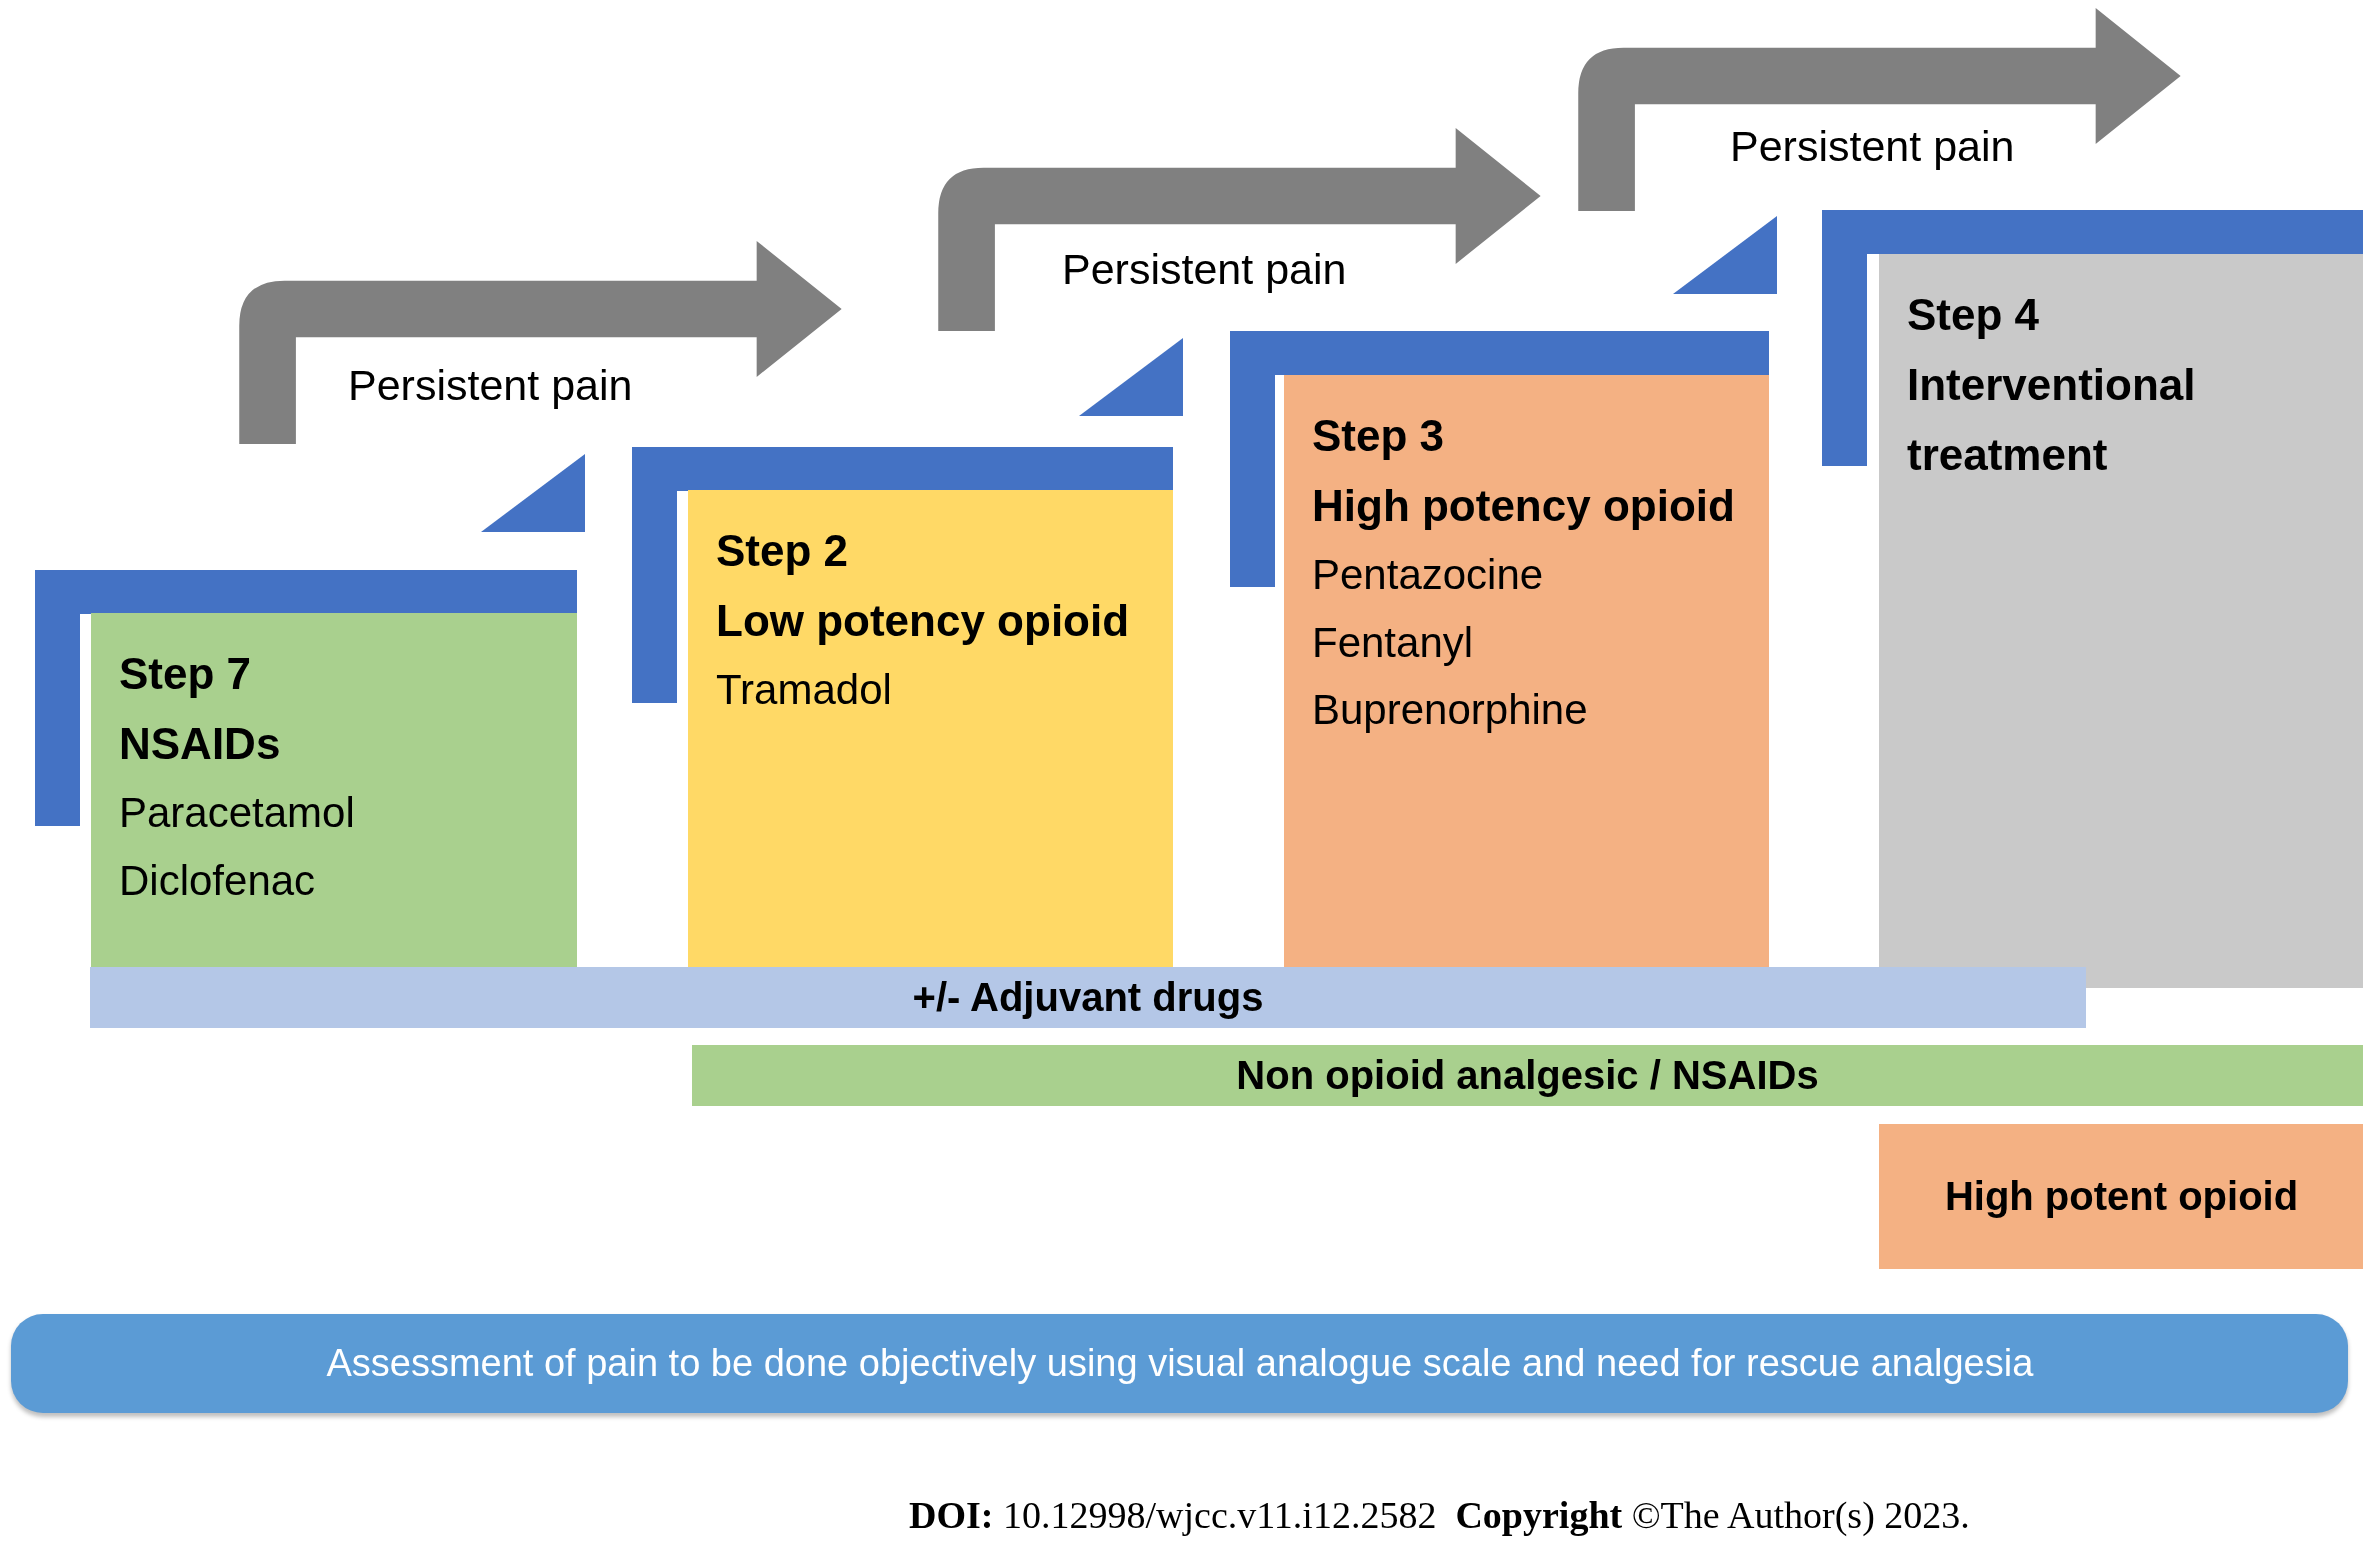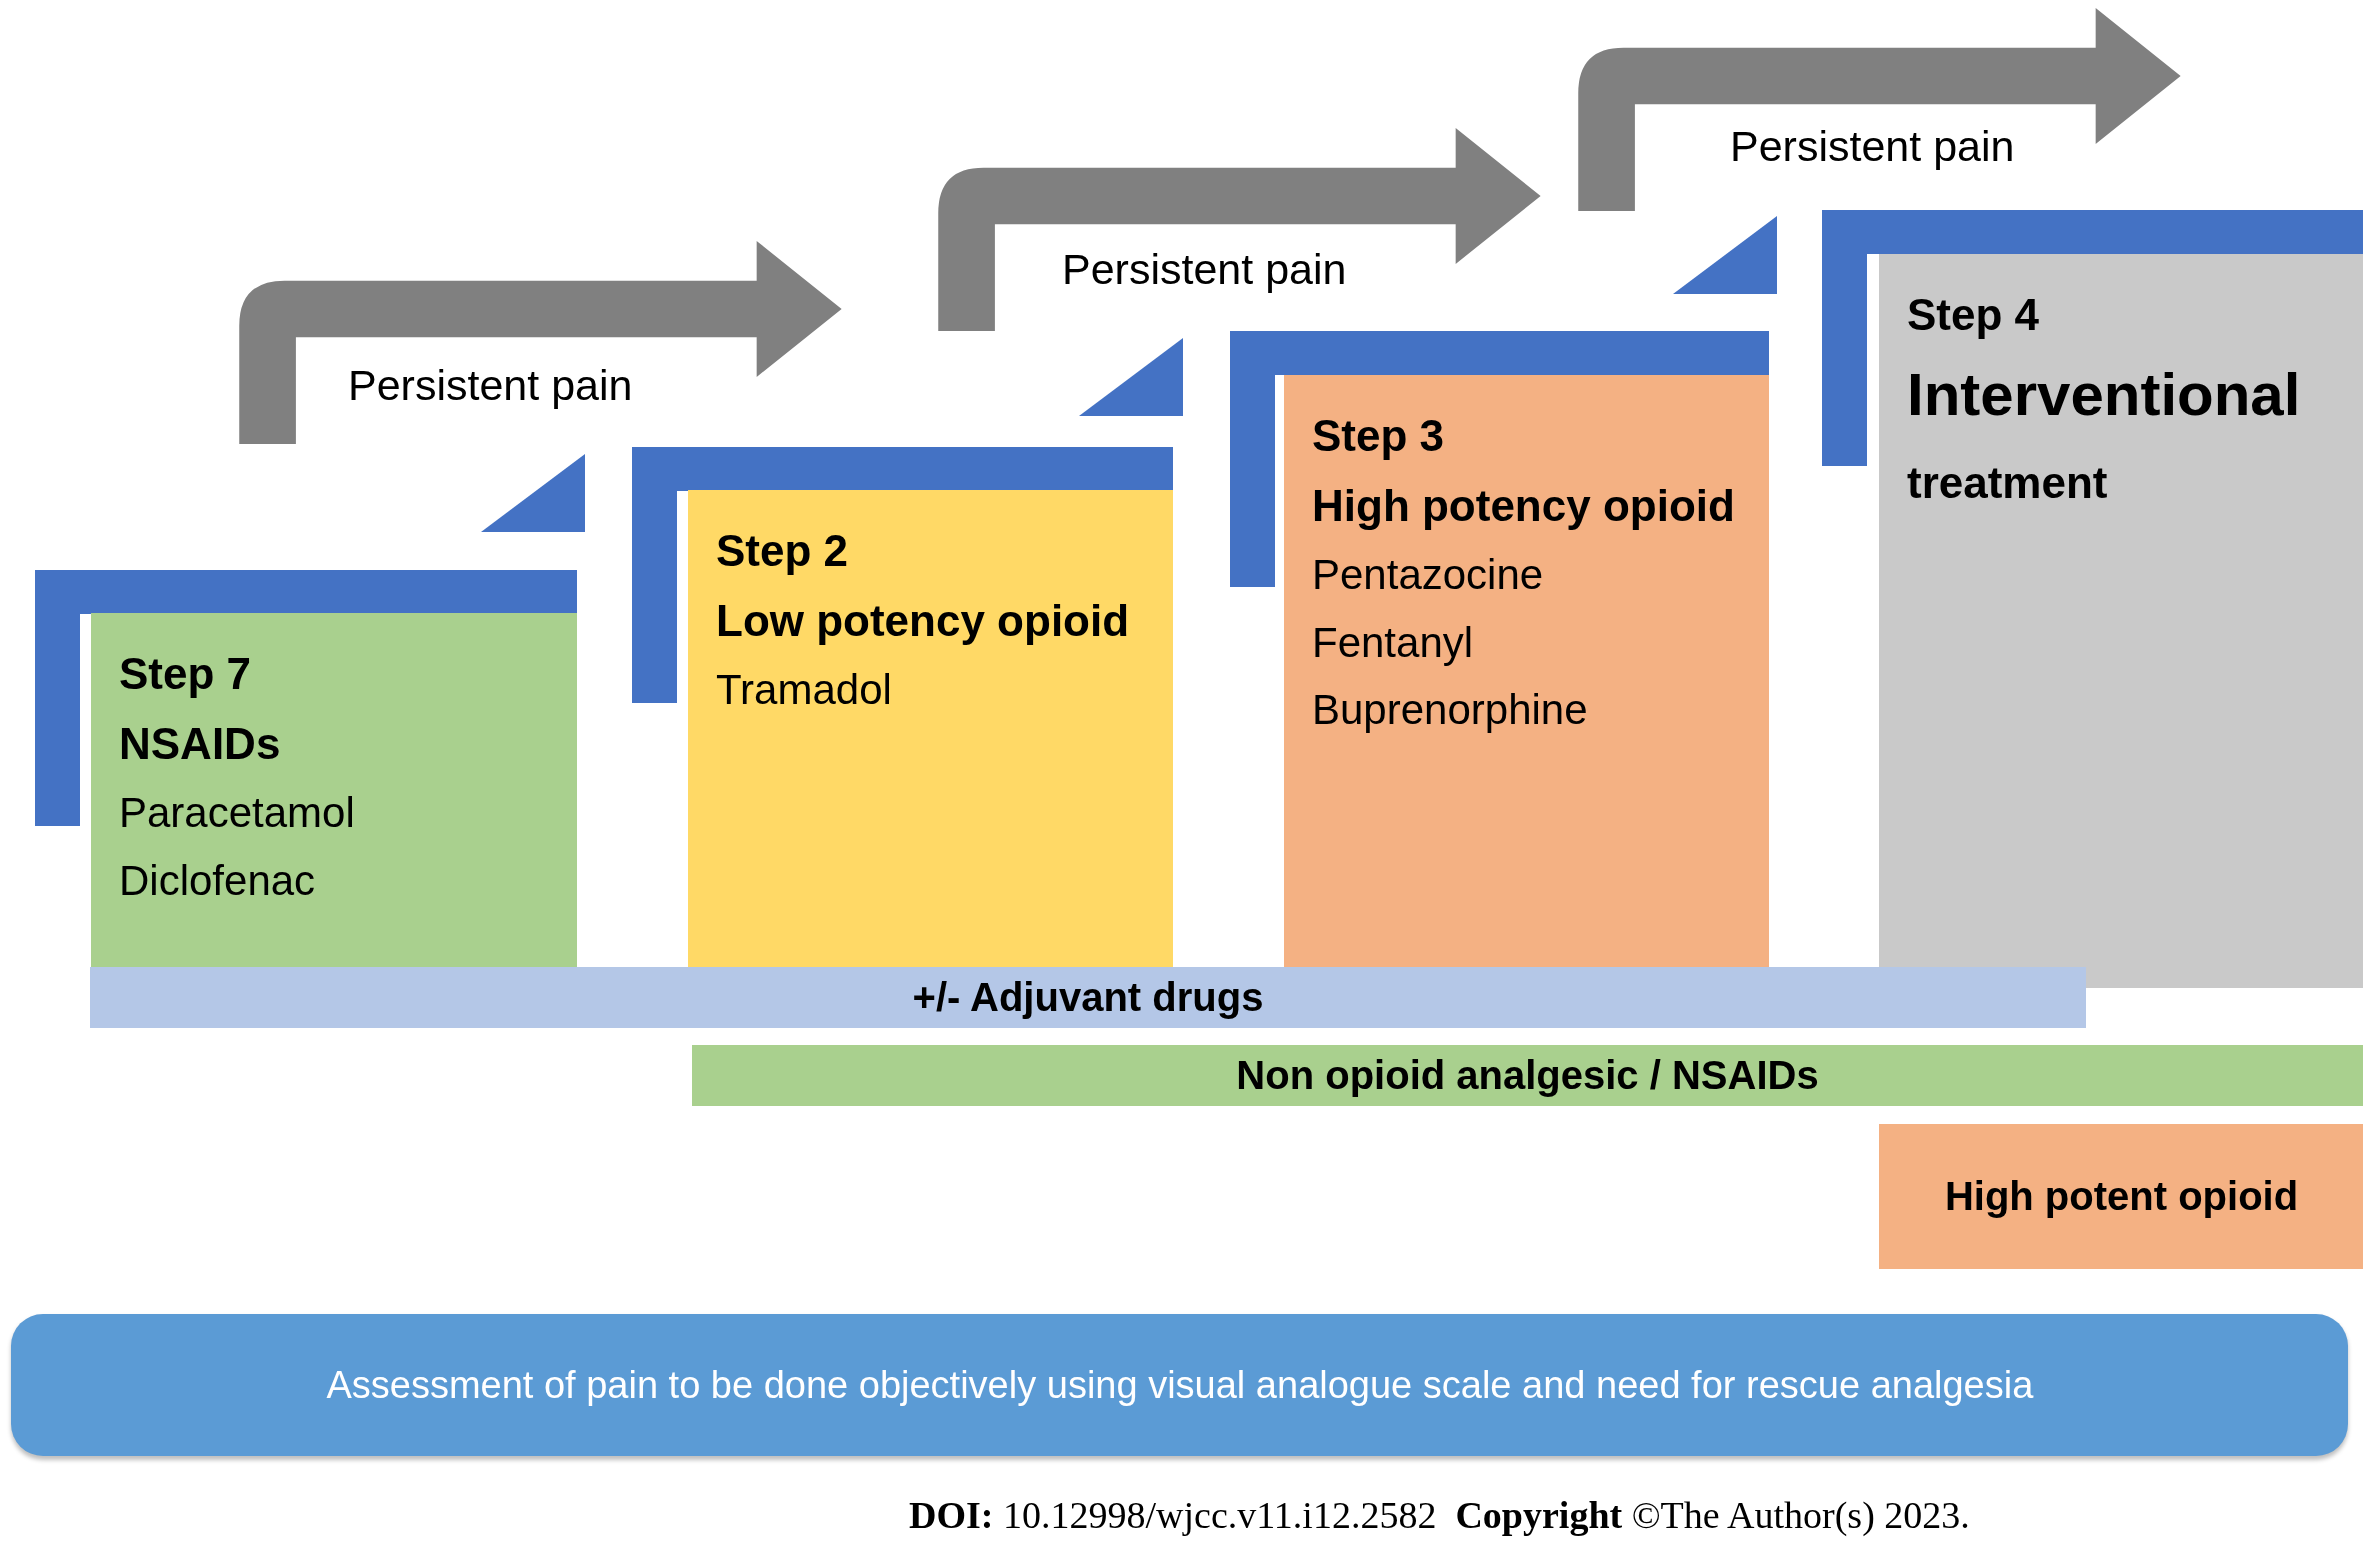--- a/index.html
+++ b/index.html
@@ -115,37 +115,37 @@
     <div class="line bold" style="font-size:44px;">High potency opioid</div>
     <div class="line" style="font-size:42px;">Pentazocine</div>
     <div class="line" style="font-size:42px;">Fentanyl</div>
     <div class="line" style="font-size:42px;">Buprenorphine</div>
   </div>
 
   <div class="lframe" style="left:1822px;top:210px;width:541px;height:44px;"></div>
   <div class="lframe" style="left:1822px;top:210px;width:45px;height:256px;"></div>
   <div class="stepbox" style="left:1879px;top:254px;width:485px;height:734px;background:#c9c9c9;">
     <div class="line bold" style="font-size:44px;">Step 4</div>
-    <div class="line bold" style="font-size:60px;margin-bottom:20px;">Interventional</div>
+    <div class="line bold" style="font-size:44px;margin-bottom:12px;">Interventional</div>
     <div class="line bold" style="font-size:44px;">treatment</div>
   </div>
 
   <div class="band" style="left:90px;top:967px;width:1996px;height:61px;background:#b4c7e7;">
     <span class="btxt" style="font-size:40px;">+/- Adjuvant drugs</span>
   </div>
 
   <div class="band" style="left:692px;top:1045px;width:1671px;height:61px;background:#a9d08e;">
     <span class="btxt" style="font-size:40px;">Non opioid analgesic / NSAIDs</span>
   </div>
 
   <div class="band" style="left:1879px;top:1124px;width:485px;height:145px;background:#f4b183;">
     <span class="btxt" style="font-size:40px;">High potent opioid</span>
   </div>
 
-  <div id="banner" style="left:11.4px;top:1314px;width:2337px;height:142px;align-items:center;">
+  <div id="banner" style="left:11.4px;top:1314px;width:2337px;height:99px;align-items:center;">
     <span class="btext">Assessment of pain to be done objectively using visual analogue scale and need for rescue analgesia</span>
   </div>
 
   <div id="footer" style="left:909px;top:1493px;">
     <b>DOI:</b><span> </span><span>10.12998/wjcc.v11.i12.2582</span><span>&nbsp; </span><b>Copyright</b><span> </span><span>©The Author(s) 2023.</span>
   </div>
 
 </div>
 
 

